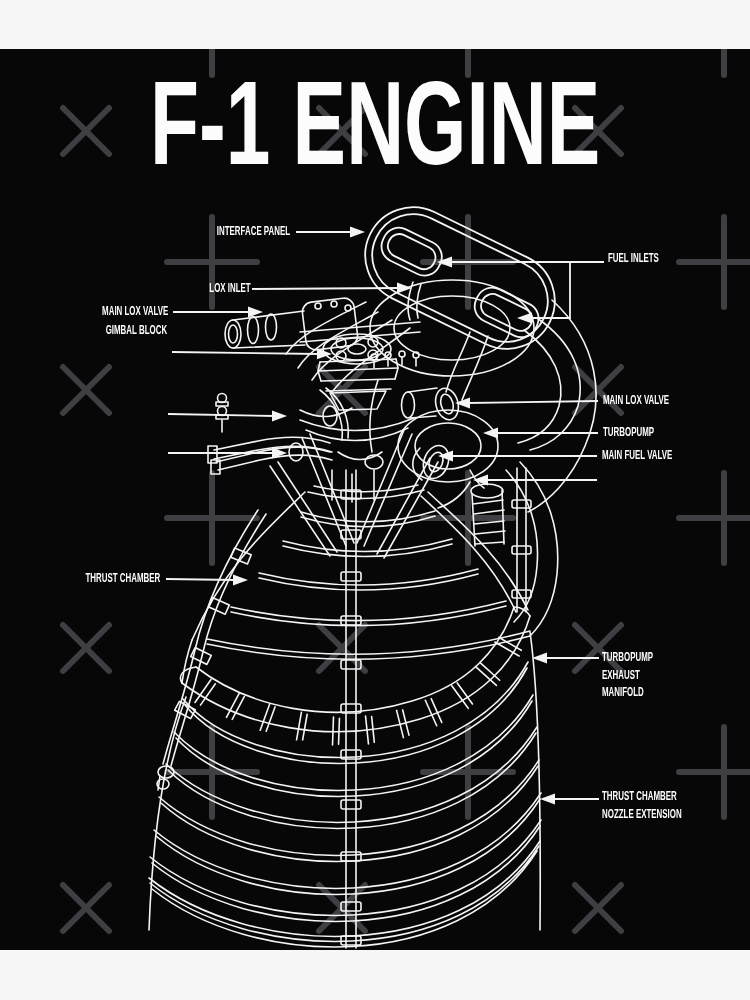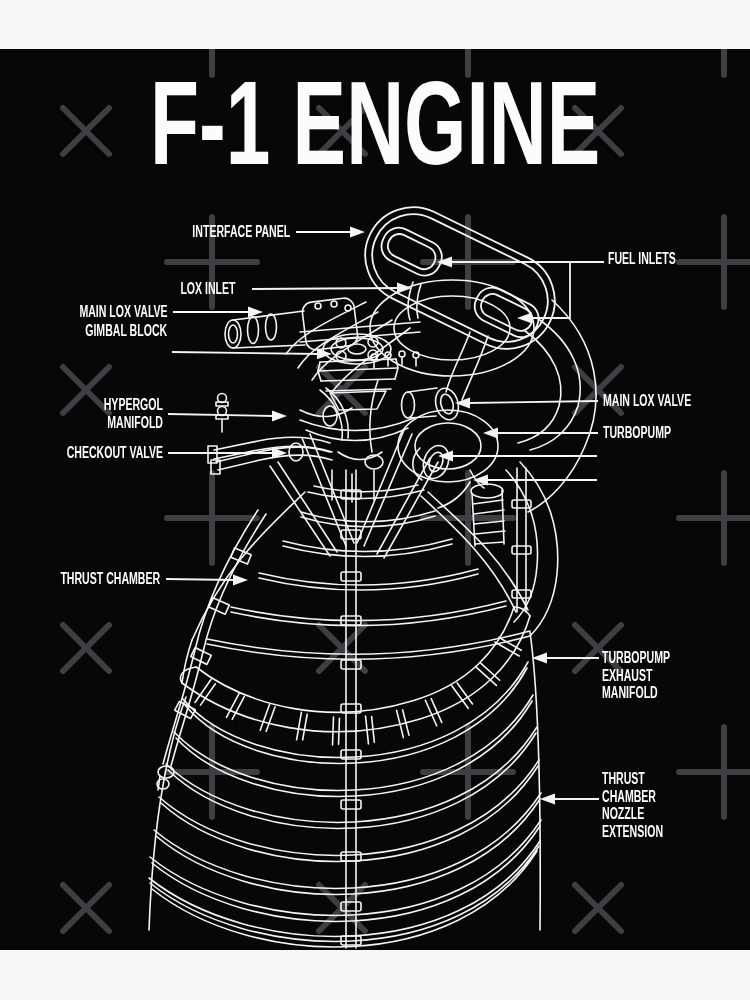--- a/index.html
+++ b/index.html
@@ -7,21 +7,21 @@
          background:var(--bg,#070707);font-family:"Liberation Sans",sans-serif;}
   .band{position:absolute;left:0;width:750px;background:var(--band,#f7f7f7);}
   .band.top{top:0;height:49px;}
   .band.bottom{bottom:0;height:50px;}
   svg.art{position:absolute;left:0;top:0;}
   .title{position:absolute;left:0;top:75px;width:750px;height:95px;
          display:flex;align-items:center;justify-content:center;}
   .title .tx{display:inline-block;white-space:nowrap;color:#fcfcfc;
          font-weight:700;font-size:118px;line-height:1;letter-spacing:0px;
          transform:scaleX(.68);}
-  .lbl{position:absolute;color:var(--ink,#fff);font-weight:700;font-size:16px;
+  .lbl{position:absolute;color:var(--ink,#fff);font-weight:700;font-size:12px;
        line-height:17.5px;white-space:pre-line;transform:translateY(-50%);text-decoration:underline;}
   .lbl .tx{display:inline-block;white-space:pre-line;}
   .lbl.left{text-align:right;}
   .lbl.left .tx{transform:scaleX(.66);transform-origin:100% 50%;}
   .lbl.right .tx{transform:scaleX(.66);transform-origin:0 50%;}
 </style>
 </head>
 <body>
 
 <div class="stage" style="--bg: #070707; --band: #f7f7f7; --ink: #ffffff;">
@@ -393,29 +393,28 @@
   </svg>
 
   <div class="band top"></div>
   <div class="band bottom"></div>
 
   <div class="title">
     <span class="tx">F-1 ENGINE</span>
   </div>
 
   <div class="lbl left" style="right:460px;top:232px"><span class="tx">INTERFACE PANEL</span></div>
-  <div class="lbl left" style="right:514px;top:289px"><span class="tx">LOX INLET</span></div>
+  <div class="lbl left" style="right:499px;top:289px"><span class="tx">LOX INLET</span></div>
   <div class="lbl left" style="right:582px;top:312px"><span class="tx">MAIN LOX VALVE</span></div>
   <div class="lbl left" style="right:583px;top:331px"><span class="tx">GIMBAL BLOCK</span></div>
-  <div class="lbl left" style="right:587px;top:413px"><span class="tx">HYPERGOL MANIFOLD</span></div>
-  <div class="lbl left" style="right:587px;top:453px"><span class="tx">CHECKOUT VALVE</span></div>
   <div class="lbl left" style="right:590px;top:579px"><span class="tx">THRUST CHAMBER</span></div>
 
   <div class="lbl right" style="left:608px;top:259px"><span class="tx">FUEL INLETS</span></div>
   <div class="lbl right" style="left:603px;top:401px"><span class="tx">MAIN LOX VALVE</span></div>
   <div class="lbl right" style="left:603px;top:433px"><span class="tx">TURBOPUMP</span></div>
+  <div class="lbl right" style="left:602px;top:456px"><span class="tx">MAIN FUEL VALVE</span></div>
   <div class="lbl right" style="left:602px;top:675px"><span class="tx">TURBOPUMP
 EXHAUST
 MANIFOLD</span></div>
   <div class="lbl right" style="left:602px;top:805px"><span class="tx">THRUST CHAMBER
 NOZZLE EXTENSION</span></div>
 
 </div>
 
 </body></html>

